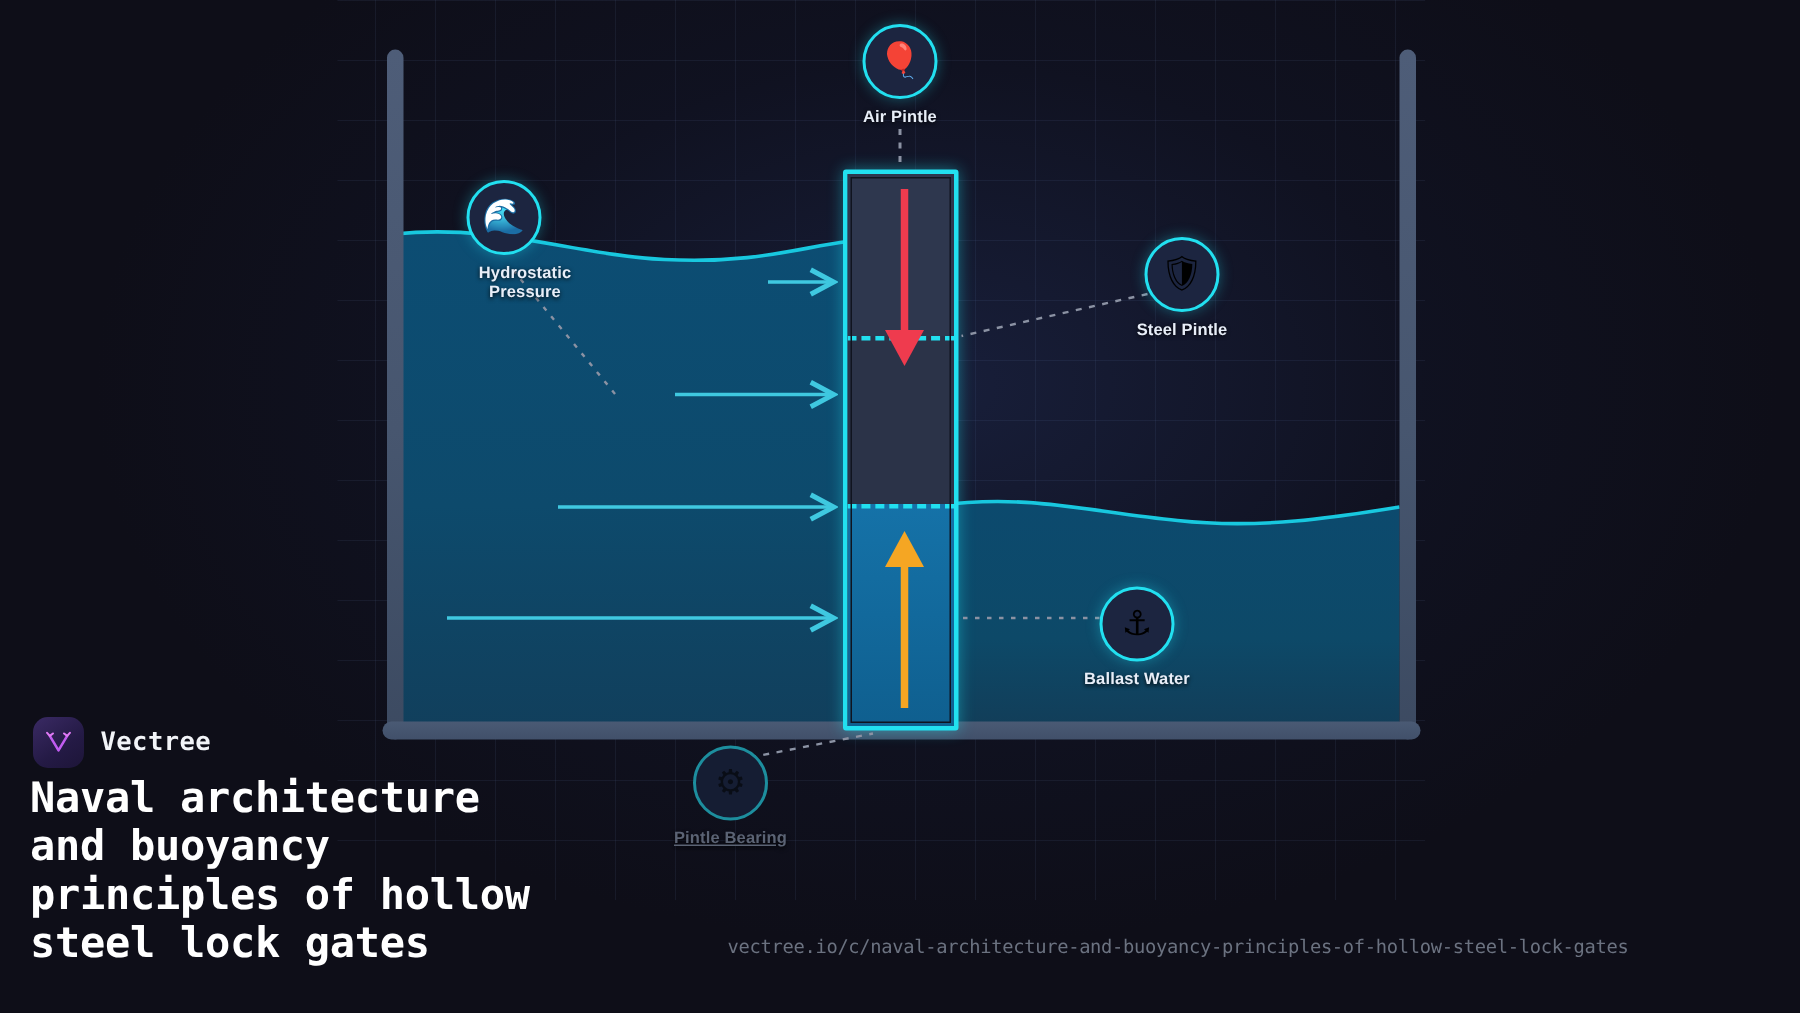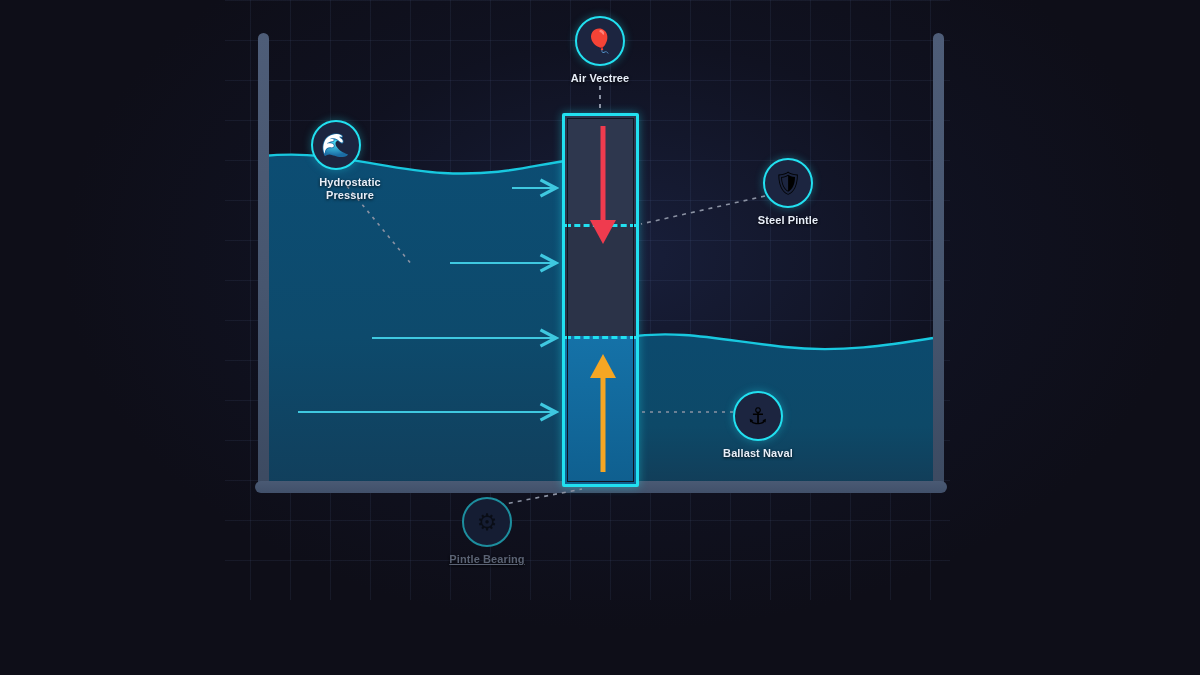--- a/index.html
+++ b/index.html
@@ -285,21 +285,21 @@
 
       <line x1="508" y1="412" x2="416" y2="412" stroke="#8b92a3" stroke-width="1.6" stroke-dasharray="3 5"></line>
 
       <line x1="275" y1="505" x2="357" y2="489" stroke="#8b92a3" stroke-width="1.6" stroke-dasharray="4 5"></line>
     </svg>
 
     <div class="node" style="left:375px; top:16px;">
       <div class="node-circle">
         <span class="glyph">🎈</span>
       </div>
-      <div class="node-label">Air Vectree</div>
+      <div class="node-label">Air Pintle</div>
     </div>
 
     <div class="node" style="left:111px; top:120px;">
       <div class="node-circle">
         <span class="glyph">🌊</span>
       </div>
       <div class="node-label" style="white-space: pre-line; margin-left: 28px;">Hydrostatic
 Pressure</div>
     </div>
 
@@ -307,28 +307,43 @@
       <div class="node-circle">
         <span class="glyph">🛡</span>
       </div>
       <div class="node-label">Steel Pintle</div>
     </div>
 
     <div class="node" style="left:533px; top:391px;">
       <div class="node-circle">
         <span class="glyph">⚓</span>
       </div>
-      <div class="node-label">Ballast Naval</div>
+      <div class="node-label">Ballast Water</div>
     </div>
 
     <div class="node dim" style="left:262px; top:497px;">
       <div class="node-circle">
         <span class="glyph">⚙</span>
       </div>
       <div class="node-label">Pintle Bearing</div>
     </div>
 
   </div>
 
-
-
+  <div class="brand">
+    <div class="brand-logo">
+      <svg width="20" height="20" viewBox="0 0 20 20">
+        <path d="M4.2,5.6 L10,15.2 L15.8,5.6" fill="none" stroke="#c05cf0" stroke-width="1.7" stroke-linecap="round" stroke-linejoin="round"></path>
+        <path d="M4.2,5.6 L2.4,3.6 M4.2,5.6 L6.3,4.0" fill="none" stroke="#e07af5" stroke-width="1.4" stroke-linecap="round"></path>
+        <path d="M15.8,5.6 L17.6,3.6 M15.8,5.6 L13.7,4.0" fill="none" stroke="#e07af5" stroke-width="1.4" stroke-linecap="round"></path>
+      </svg>
+    </div>
+    <div class="brand-name">Vectree</div>
+  </div>
+
+  <div class="title">Naval architecture
+and buoyancy
+principles of hollow
+steel lock gates</div>
+
+  <div class="url">vectree.io/c/naval-architecture-and-buoyancy-principles-of-hollow-steel-lock-gates</div>
 
 </div>
 
 </body></html>

